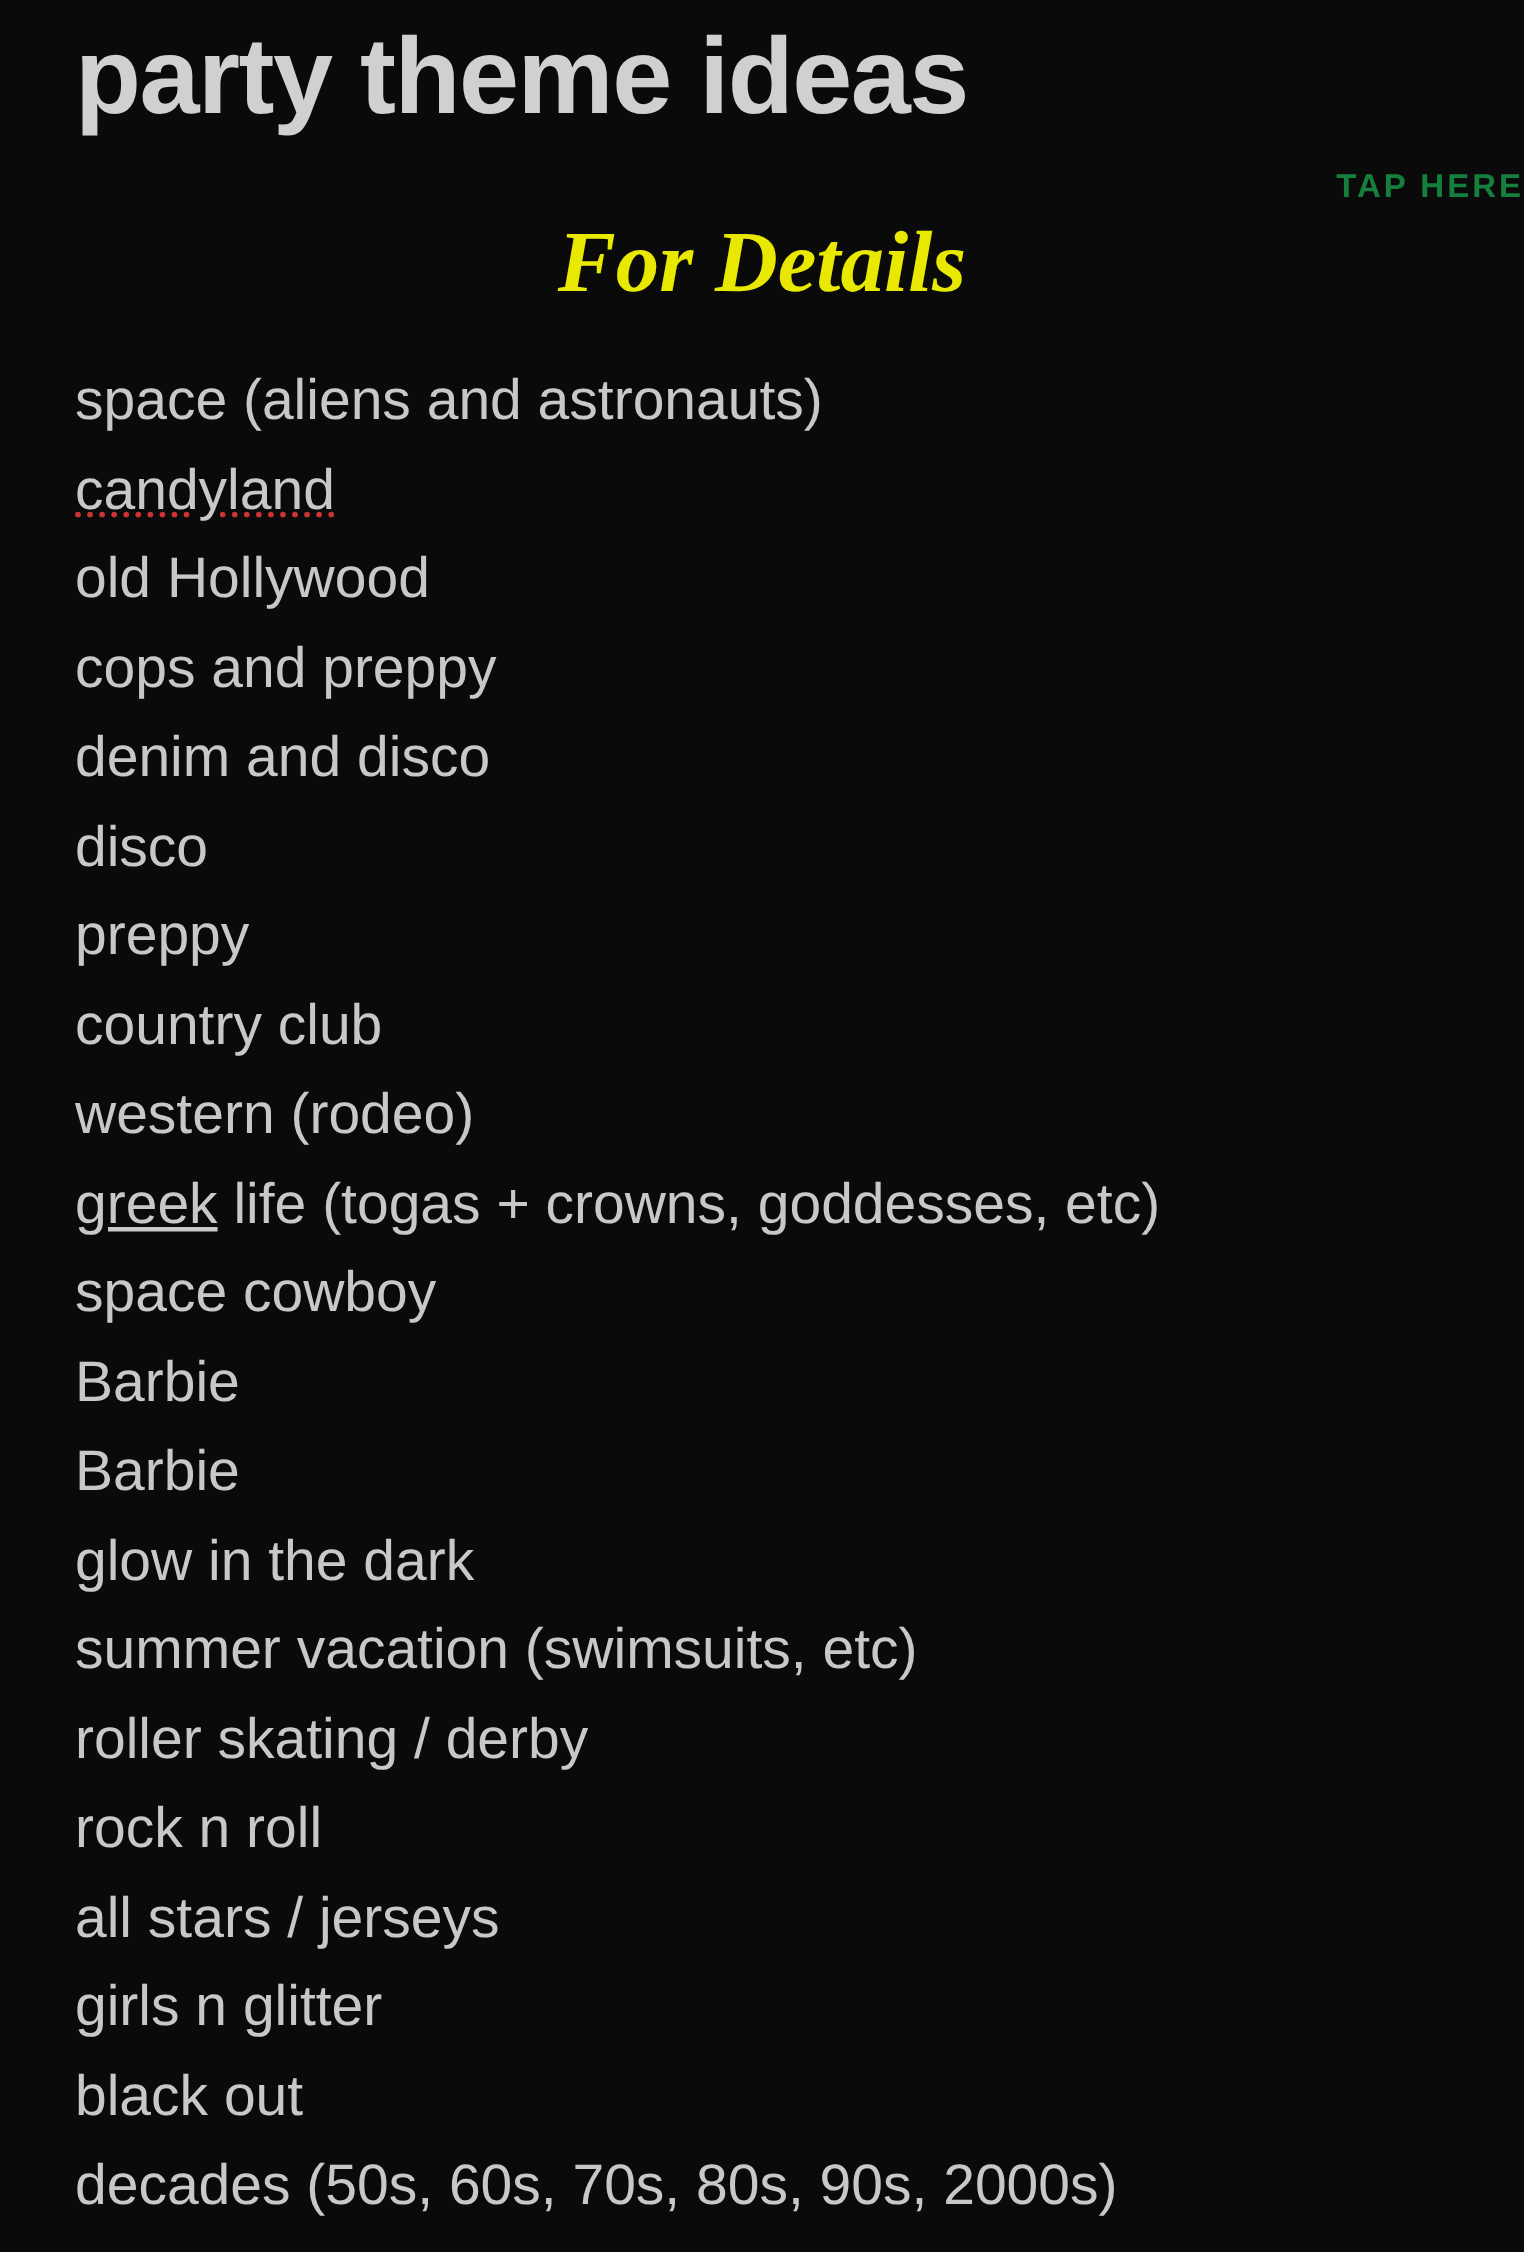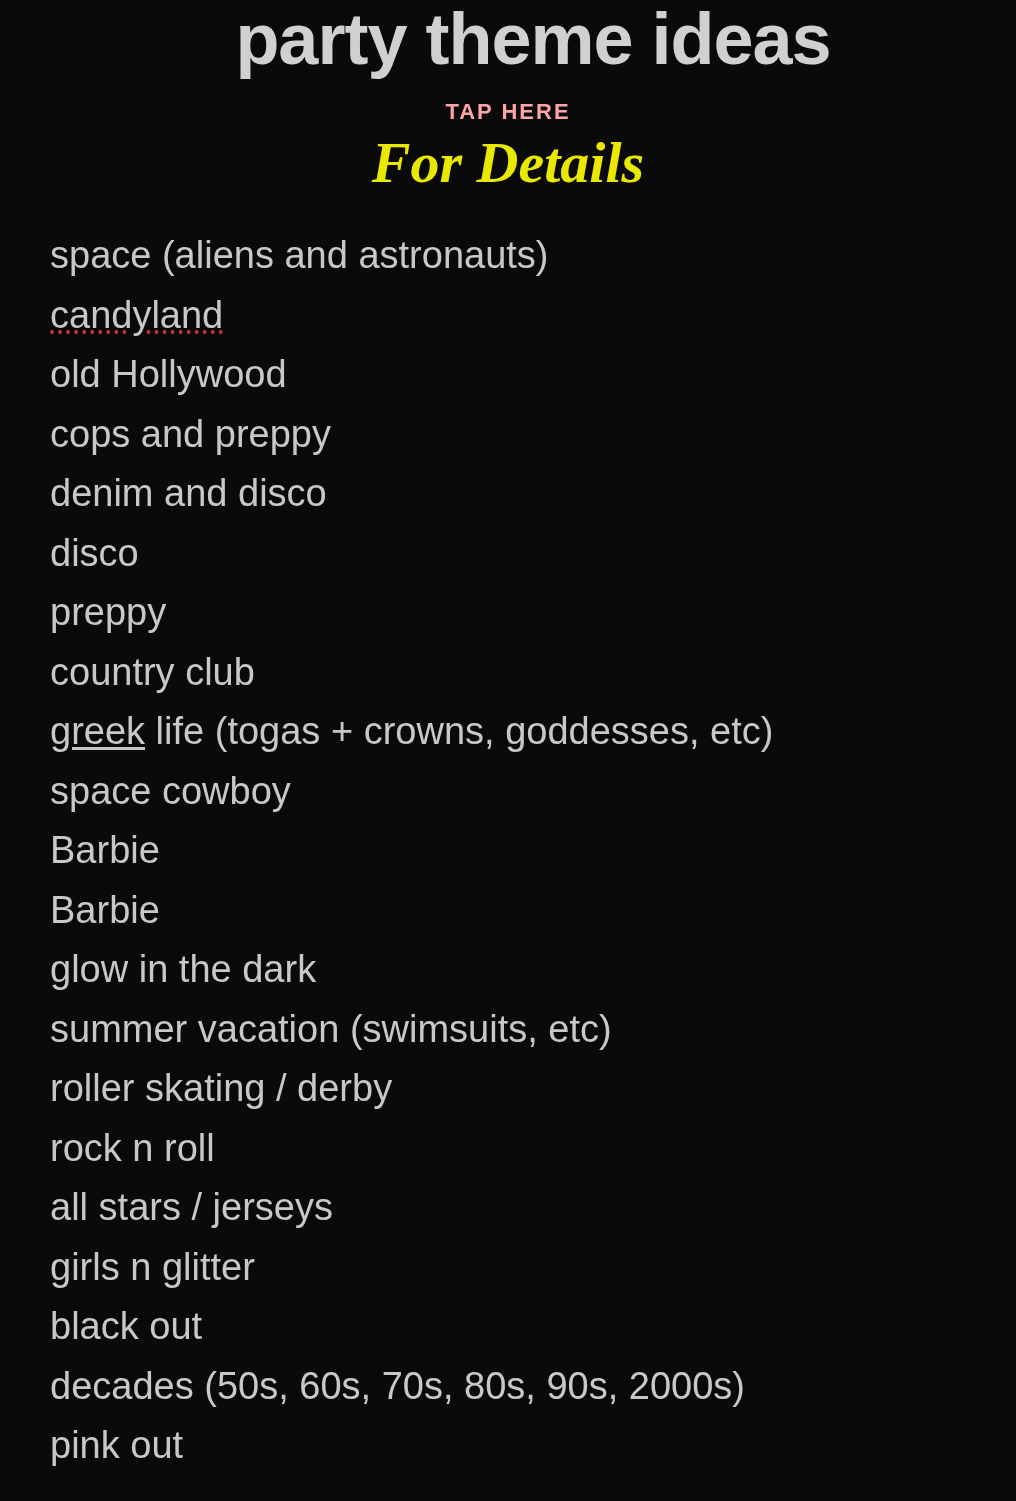--- a/index.html
+++ b/index.html
@@ -16,44 +16,44 @@
       min-height: 1501px;
       overflow-x: hidden;
     }
 
     .page-container {
       width: 100%;
       padding: 0 0 40px 0;
     }
 
     .title-section {
-      padding: 0 0 10px 50px;
-      text-align: center;
+      padding: 12px 0 10px 50px;
     }
 
     .page-title {
       font-size: 72px;
       font-weight: 900;
       color: #d0d0d0;
       line-height: 1.1;
       letter-spacing: -1px;
     }
 
     .tap-here-section {
       text-align: center;
       padding: 10px 0 20px 0;
     }
 
     .tap-here-label {
       font-size: 22px;
       font-weight: bold;
-      color: #fca5a5;
+      color: #15803d;
       letter-spacing: 2px;
       display: block;
       margin-bottom: 4px;
+      text-align: right;
     }
 
     .for-details-label {
       font-size: 58px;
       font-weight: 900;
       color: #e8e800;
       font-style: italic;
       display: block;
       font-family: Liberation Serif, serif;
     }
@@ -101,20 +101,21 @@
 
   <ul class="items-list" id="theme-list">
   <li>space (aliens and astronauts)</li>
       <li><span class="item-candyland">candyland</span></li>
       <li>old Hollywood</li>
       <li>cops and preppy</li>
       <li>denim and disco</li>
       <li>disco</li>
       <li>preppy</li>
       <li>country club</li>
+      <li>western (rodeo)</li>
       <li><span class="item-greek">greek</span> life (togas + crowns, goddesses, etc)</li>
       <li>space cowboy</li>
       <li>Barbie</li>
       <li>Barbie</li>
       <li>glow in the dark</li>
       <li>summer vacation (swimsuits, etc)</li>
       <li>roller skating / derby</li>
       <li>rock n roll</li>
       <li>all stars / jerseys</li>
       <li>girls n glitter</li>

